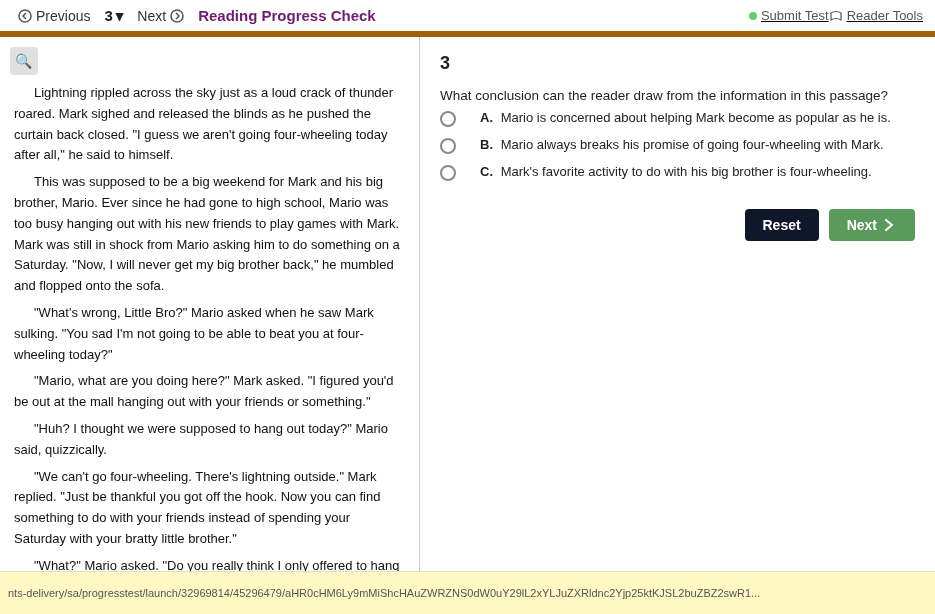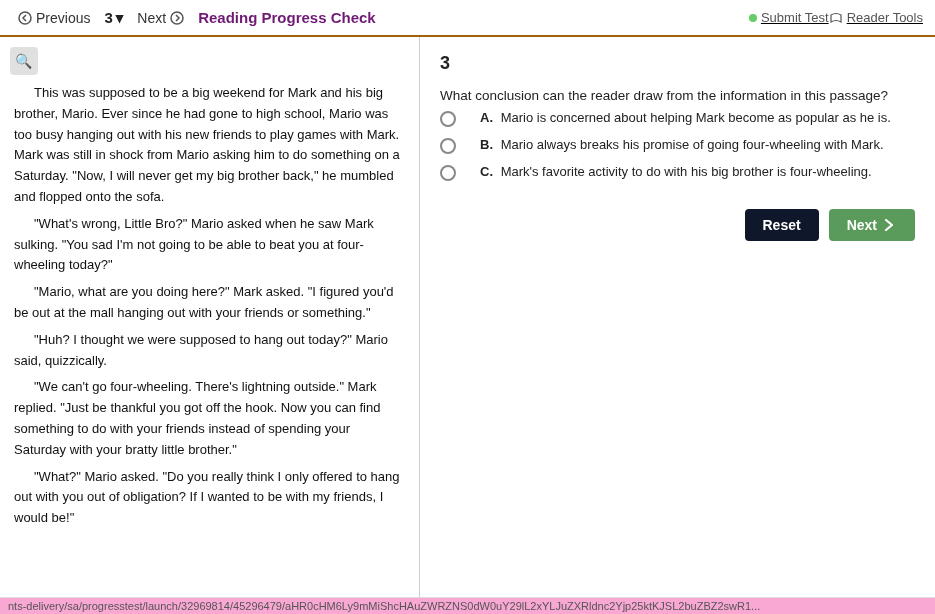--- a/index.html
+++ b/index.html
@@ -10,21 +10,21 @@
       height: 614px;
       overflow: hidden;
       position: relative;
     }
 
     
     .top-nav {
       display: flex;
       align-items: center;
       background: #fff;
-      border-bottom: 2px solid #a16207;
+      border-bottom: 6px solid #a16207;
       padding: 6px 12px;
       height: 37px;
       gap: 8px;
     }
     .nav-btn {
       display: flex;
       align-items: center;
       gap: 4px;
       cursor: pointer;
       font-size: 14px;
@@ -207,24 +207,24 @@
       display: flex;
       align-items: center;
       gap: 4px;
     }
 
     .url-bar {
       position: absolute;
       bottom: 0;
       left: 0;
       right: 0;
-      background: #f9a8d4;
+      background: #fef9c3;
       font-size: 11px;
       color: #555;
-      padding: 2px 8px;
+      padding: 15px 8px;
       white-space: nowrap;
       overflow: hidden;
       text-overflow: ellipsis;
       border-top: 1px solid #ddd;
     }
   </style>
 </head>
 <body>
 
 <div class="top-nav">
@@ -265,20 +265,21 @@
   </div>
 </div>
 
 <div class="main-layout">
 
   <div class="left-panel">
     <div class="toolbar-icon">
       <span>🔍</span>
     </div>
     <div class="passage-text">
+      <p class="indent">Lightning rippled across the sky just as a loud crack of thunder roared. Mark sighed and released the blinds as he pushed the curtain back closed. "I guess we aren't going four-wheeling today after all," he said to himself.</p>
       <p class="indent">This was supposed to be a big weekend for Mark and his big brother, Mario. Ever since he had gone to high school, Mario was too busy hanging out with his new friends to play games with Mark. Mark was still in shock from Mario asking him to do something on a Saturday. "Now, I will never get my big brother back," he mumbled and flopped onto the sofa.</p>
       <p class="indent">"What's wrong, Little Bro?" Mario asked when he saw Mark sulking. "You sad I'm not going to be able to beat you at four-wheeling today?"</p>
       <p class="indent">"Mario, what are you doing here?" Mark asked. "I figured you'd be out at the mall hanging out with your friends or something."</p>
       <p class="indent">"Huh? I thought we were supposed to hang out today?" Mario said, quizzically.</p>
       <p class="indent">"We can't go four-wheeling. There's lightning outside." Mark replied. "Just be thankful you got off the hook. Now you can find something to do with your friends instead of spending your Saturday with your bratty little brother."</p>
       <p class="indent">"What?" Mario asked. "Do you really think I only offered to hang out with you out of obligation? If I wanted to be with my friends, I would be!"</p>
     </div>
   </div>
 
   <div class="right-panel">

